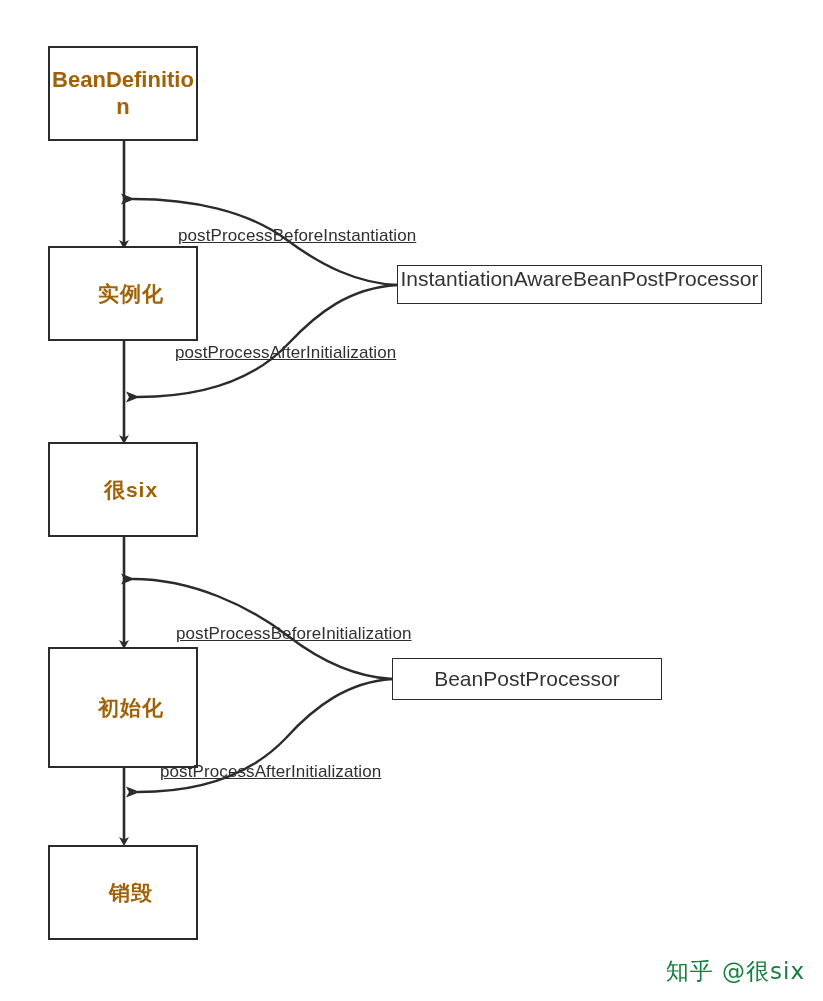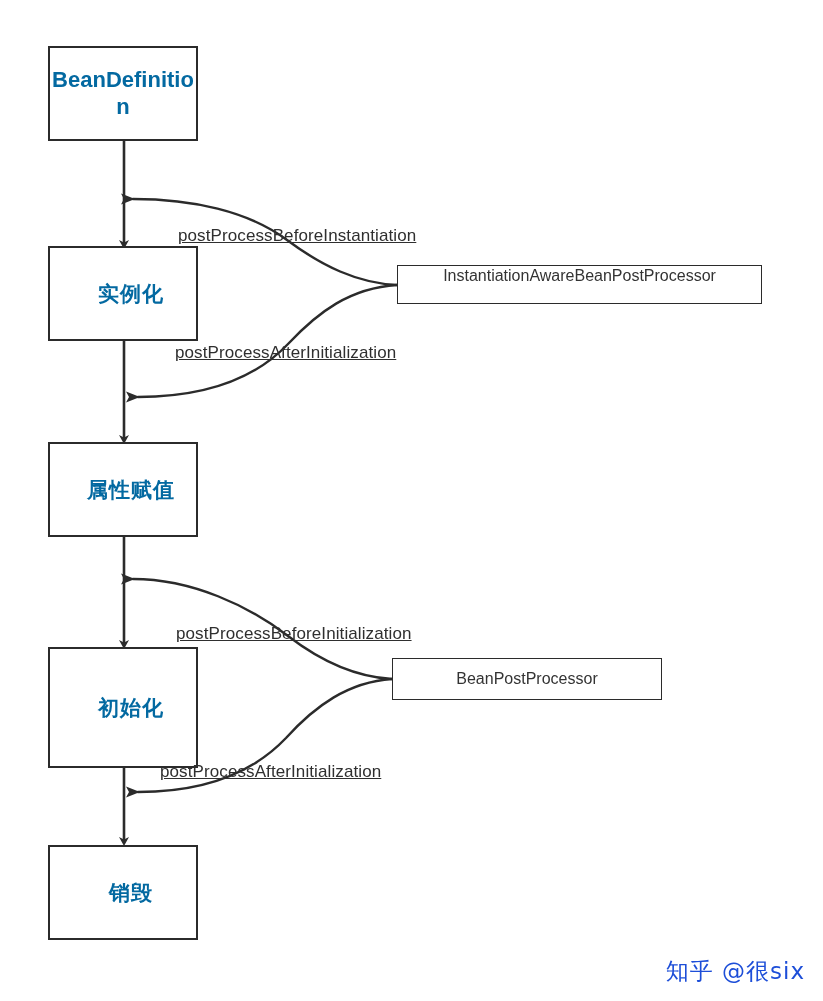--- a/index.html
+++ b/index.html
@@ -32,58 +32,58 @@
     display: flex;
     align-items: center;
     justify-content: center;
     text-align: center;
     overflow: visible;
   }
   .node-label {
     display: block;
     width: 100%;
     line-height: 1.22;
-    color: #0369a1;
+    color: #a16207;
   }
   .label-cn {
     font-weight: bold;
     font-size: 21px;
     letter-spacing: 1px;
     padding-left: 16px;
   }
   .label-en-bold {
     font-weight: bold;
     font-size: 22px;
     letter-spacing: 0px;
     word-break: break-all;
   }
   .label-en-plain {
     font-weight: normal;
-    font-size: 16px;
+    font-size: 21px;
     color: #333333;
     word-break: break-all;
   }
   .node-box.thin {
     border-width: 1.6px;
   }
   .edge-label {
     position: absolute;
     font-size: 17px;
     color: #2f2f2f;
     white-space: nowrap;
     font-family: "Liberation Sans", "DejaVu Sans", sans-serif;
     letter-spacing: 0.1px;
     text-decoration: underline;
   }
   .watermark {
     position: absolute;
     right: 18px;
     bottom: 14px;
     font-size: 23px;
-    color: #1d4ed8;
+    color: #15803d;
     letter-spacing: 1px;
     white-space: nowrap;
     font-family: "DejaVu Sans", sans-serif;
   }
 </style>
 </head>
 <body>
 
 <div id="canvas">
 
@@ -114,21 +114,21 @@
 
   <div class="node-box" style="left:48px; top:46px; width:150px; height:95px;">
     <span class="node-label label-en-bold">BeanDefinition</span>
   </div>
 
   <div class="node-box" style="left:48px; top:246px; width:150px; height:95px;">
     <span class="node-label label-cn">实例化</span>
   </div>
 
   <div class="node-box" style="left:48px; top:442px; width:150px; height:95px;">
-    <span class="node-label label-cn">属性赋值</span>
+    <span class="node-label label-cn">很six</span>
   </div>
 
   <div class="node-box" style="left:48px; top:647px; width:150px; height:121px;">
     <span class="node-label label-cn">初始化</span>
   </div>
 
   <div class="node-box" style="left:48px; top:845px; width:150px; height:95px;">
     <span class="node-label label-cn">销毁</span>
   </div>
 

